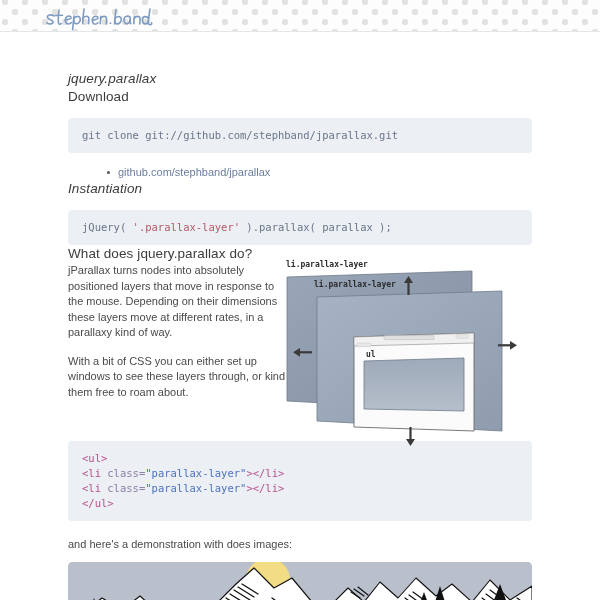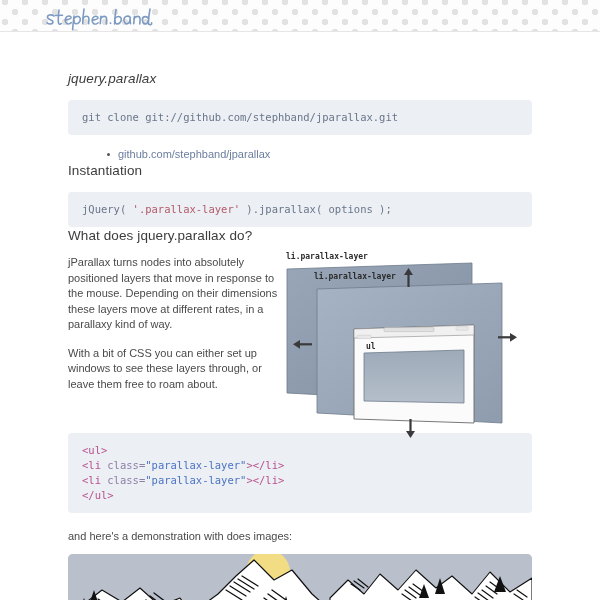--- a/index.html
+++ b/index.html
@@ -58,21 +58,21 @@
   h2.heading {
     font-size: 13.5px;
     font-weight: normal;
     color: #3c3c3c;
     margin: 0 0 0 0;
     line-height: 18px;
     letter-spacing: 0.1px;
   }
   .sp-h1 { margin-top: 0; font-style: italic; }
   .sp-download { margin-top: 15px; }
-  .sp-inst { margin-top: 24px; font-size: 14px; }
+  .sp-inst { margin-top: 24px; font-size: 14px; font-style: italic; }
   .sp-what { margin-top: 24px; font-size: 14px; }
 
   
   pre.code {
     background: #eceff3;
     border-radius: 4px;
     margin: 12px 0 0 0;
     padding: 10px 14px;
     font-family: "DejaVu Sans Mono", "Liberation Mono", monospace;
     font-size: 10.5px;
@@ -109,21 +109,21 @@
     background: #555;
   }
   ul.linklist a {
     color: #6b7e9e;
     text-decoration: none;
   }
 
   
   .split {
     position: relative;
-    margin-top: 10px;
+    margin-top: 0;
     min-height: 166px;
   }
   .textcol {
     width: 219px;
   }
   .textcol p {
     font-size: 11px;
     line-height: 15.5px;
     color: #4a4a4a;
     margin: 0 0 13px 0;
@@ -200,37 +200,38 @@
       </g>
     </svg>
   </div>
 </div>
 
 <div class="page">
   <div class="content">
 
     <h2 class="heading sp-h1">jquery.parallax</h2>
 
+    <h2 class="heading sp-download">Download</h2>
 
     <pre class="code"><span class="tok-plain">git clone git://github.com/stephband/jparallax.git</span></pre>
 
     <ul class="linklist">
       <li><a href="#">github.com/stephband/jparallax</a></li>
     </ul>
 
     <h2 class="heading sp-inst">Instantiation</h2>
 
-    <pre class="code"><span class="tok-plain">jQuery( </span><span class="tok-str">'.parallax-layer'</span><span class="tok-plain"> ).jparallax( options );</span></pre>
+    <pre class="code"><span class="tok-plain">jQuery( </span><span class="tok-str">'.parallax-layer'</span><span class="tok-plain"> ).parallax( parallax );</span></pre>
 
     <h2 class="heading sp-what">What does jquery.parallax do?</h2>
 
     <div class="split">
       <div class="textcol">
         <p>jParallax turns nodes into absolutely positioned layers that move in response to the mouse. Depending on their dimensions these layers move at different rates, in a parallaxy kind of way.</p>
-        <p>With a bit of CSS you can either set up windows to see these layers through, or leave them free to roam about.</p>
+        <p>With a bit of CSS you can either set up windows to see these layers through, or kind them free to roam about.</p>
       </div>
 
       <div class="diagram">
         <svg width="300" height="190" viewBox="0 0 300 190">
           <defs>
             <linearGradient id="lg1" x1="0" y1="0" x2="1" y2="1">
               <stop offset="0" stop-color="#98a6b8"></stop>
               <stop offset="1" stop-color="#828fa2"></stop>
             </linearGradient>
             <linearGradient id="lg2" x1="0" y1="0" x2="1" y2="1">

